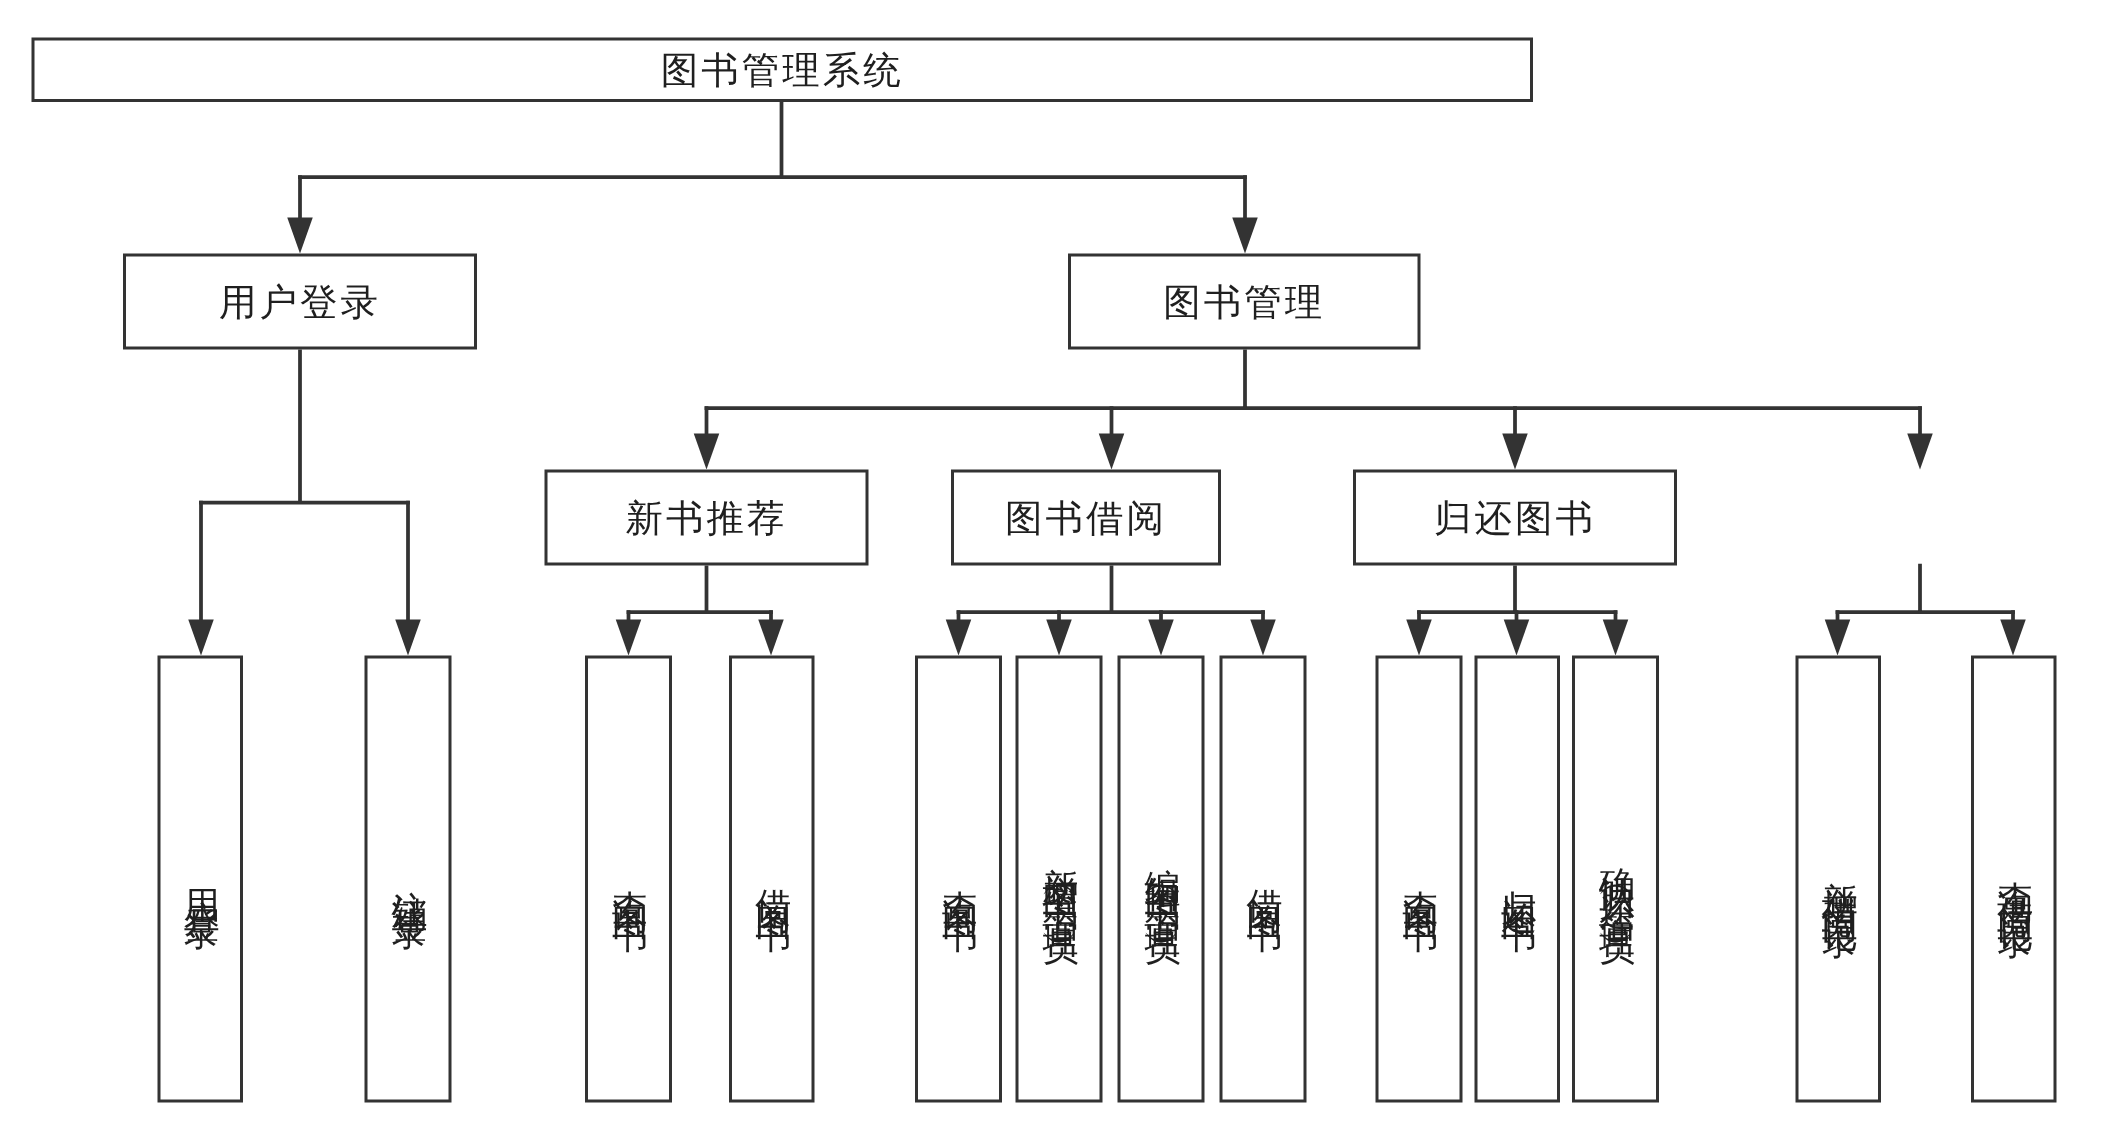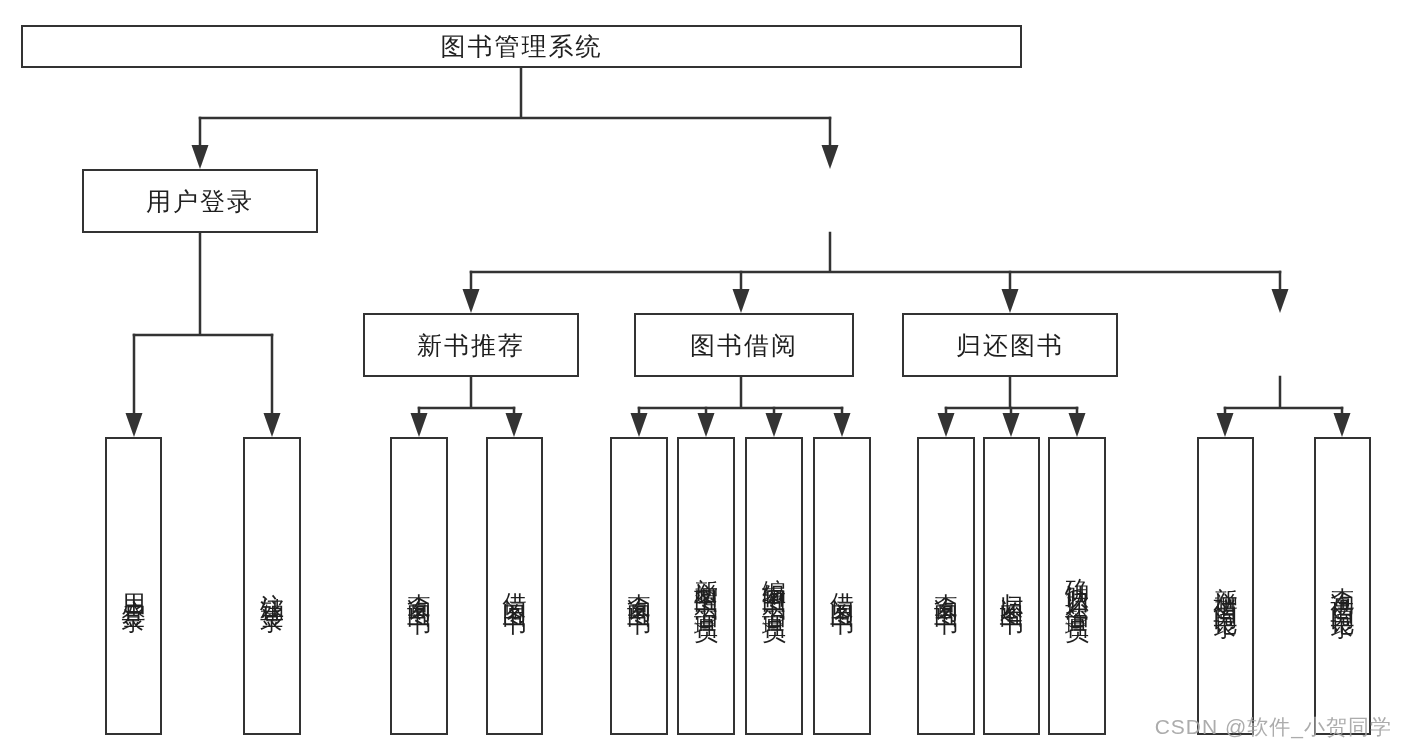--- a/index.html
+++ b/index.html
@@ -69,25 +69,28 @@
     </g>
   </svg>
 
   <div class="node" style="left:21px;top:25px;width:1001px;height:43px;">
     <span class="h-label">图书管理系统</span>
   </div>
 
   <div class="node" style="left:82px;top:169px;width:236px;height:64px;">
     <span class="h-label">用户登录</span>
   </div>
+  <div class="node" style="left:712px;top:169px;width:235px;height:64px;">
+    <span class="h-label">图书管理</span>
+  </div>
 
   <div class="node" style="left:363px;top:313px;width:216px;height:64px;">
     <span class="h-label">新书推荐</span>
   </div>
-  <div class="node" style="left:634px;top:313px;width:220px;height:64px;">
+  <div class="node" style="left:634px;top:313px;width:180px;height:64px;">
     <span class="h-label">图书借阅</span>
   </div>
   <div class="node" style="left:902px;top:313px;width:216px;height:64px;">
     <span class="h-label">归还图书</span>
   </div>
 
   <div class="node" style="left:105px;top:437px;width:57px;height:298px;">
     <span class="v-label">用户登录</span>
   </div>
   <div class="node" style="left:243px;top:437px;width:58px;height:298px;">
@@ -124,15 +127,14 @@
     <span class="v-label">确认归还（管理员）</span>
   </div>
 
   <div class="node" style="left:1197px;top:437px;width:57px;height:298px;">
     <span class="v-label">新增借阅记录</span>
   </div>
   <div class="node" style="left:1314px;top:437px;width:57px;height:298px;">
     <span class="v-label">查询借阅记录</span>
   </div>
 
-  <div class="watermark">CSDN @软件_小贺同学</div>
 
 </div>
 
 </body></html>

